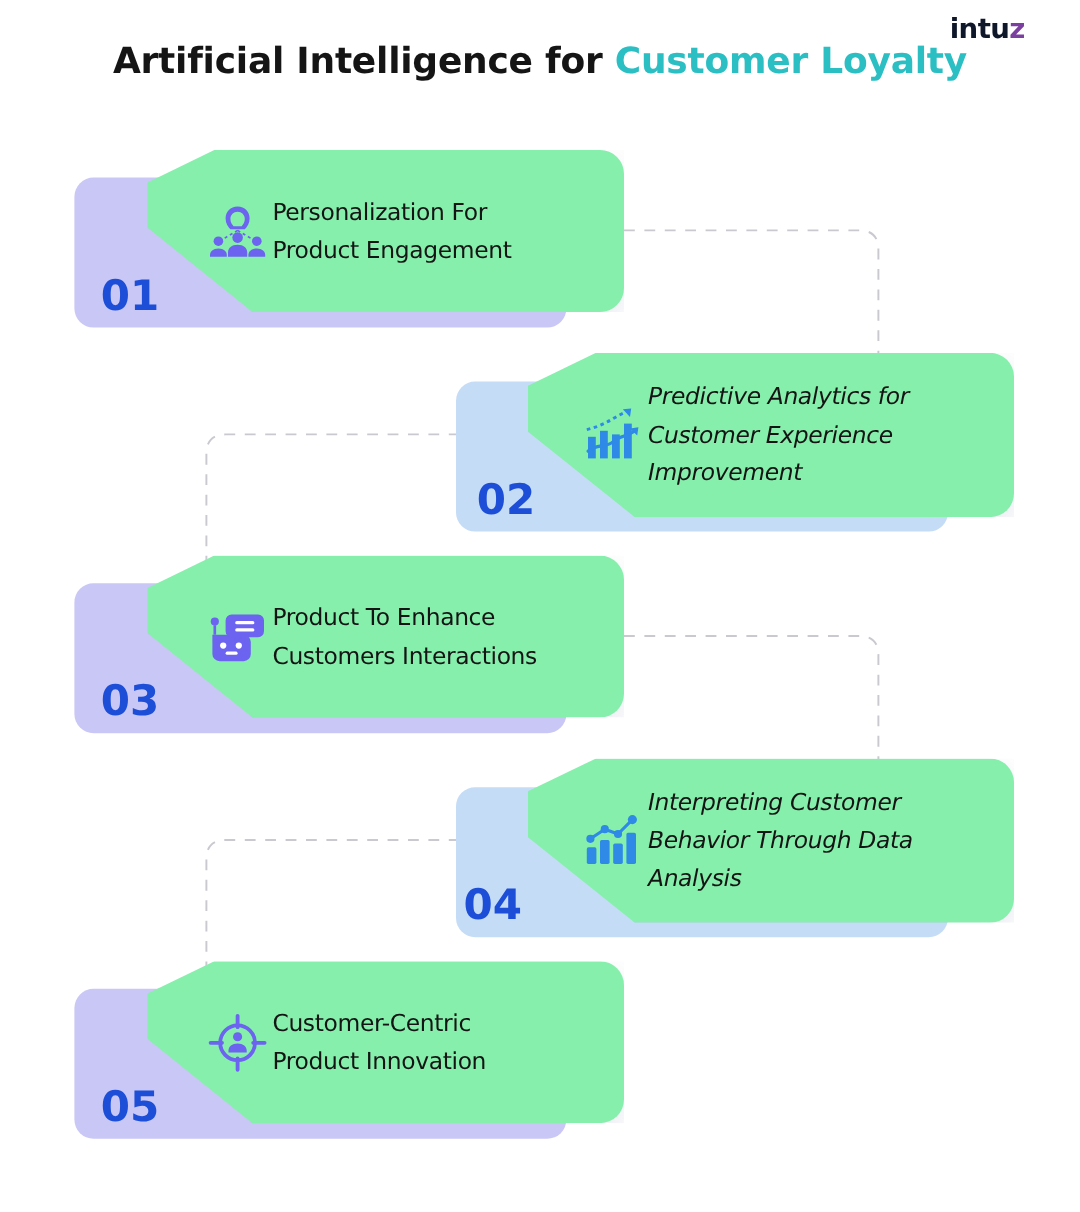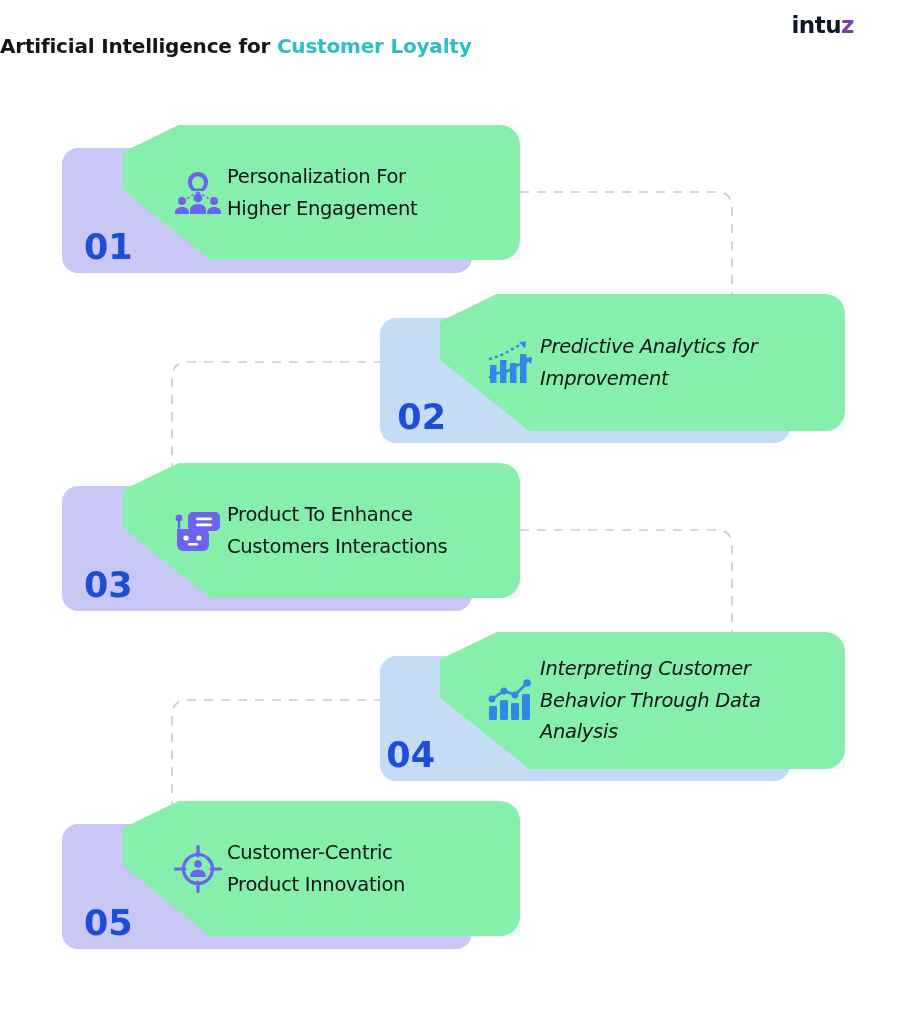--- a/index.html
+++ b/index.html
@@ -16,22 +16,22 @@
     position:absolute; top:14px; right:46px;
     font-size:23px; font-weight:700; letter-spacing:-0.5px;
     font-family:"DejaVu Sans",sans-serif;
     line-height:1;
   }
   .logo .l-a { color:#0f172a; }
   .logo .l-b { color:#7b3fa0; }
 
   .page-title {
     position:absolute; top:34px; left:0; width:900px;
-    text-align:left;
-    font-size:20px; font-weight:700; color:#151515;
+    text-align:center;
+    font-size:30px; font-weight:700; color:#151515;
     letter-spacing:-0.2px;
     font-family:"DejaVu Sans",sans-serif;
   }
   .page-title .accent { color:#2bbfc4; }
 
   
   .connectors { position:absolute; inset:0; z-index:1; pointer-events:none; }
 
   
   .row { position:absolute; z-index:2; }
@@ -132,21 +132,21 @@
           <circle cx="25" cy="28" r="4.4" fill="#6c63f0"></circle>
           <circle cx="9" cy="31" r="4" fill="#6c63f0"></circle>
           <circle cx="41" cy="31" r="4" fill="#6c63f0"></circle>
           <path d="M25 34c-5 0-8 2.8-8 6.4V44h16v-3.6c0-3.6-3-6.4-8-6.4z" fill="#6c63f0"></path>
           <path d="M9 37c-4.5 0-7 2.5-7 5.6V44h14v-1.4C16 39.5 13.5 37 9 37z" fill="#6c63f0"></path>
           <path d="M41 37c-4.5 0-7 2.5-7 5.6V44h14v-1.4C48 39.5 45.5 37 41 37z" fill="#6c63f0"></path>
         </svg>
       </div>
       <div class="card-text">
         <div>Personalization For</div>
-        <div>Higher Engagement</div>
+        <div>Product Engagement</div>
       </div>
     </div>
   </div>
 </div>
 
 <div class="row row-right">
   <div class="plate blue" style="top:318px; width:410px; height:125px;">
     <span class="num" style="left:auto; right:344px;">02</span>
   </div>
   <div class="card notch-left" style="top:294px; width:405px; height:137px;">
@@ -158,20 +158,21 @@
           <rect x="24" y="24" width="6.5" height="20" fill="#2e8ae6"></rect>
           <rect x="34" y="15" width="6.5" height="29" fill="#2e8ae6"></rect>
           <path d="M3 20 C 12 18, 20 14, 28 9 L 38 4" stroke="#2e8ae6" stroke-width="2.4" fill="none" stroke-dasharray="3 3"></path>
           <path d="M33 3 L40 2.5 L39 9.5 Z" fill="#2e8ae6"></path>
           <path d="M4 38 C 12 31, 18 36, 25 30 C 32 24, 38 26, 44 20" stroke="#2e8ae6" stroke-width="2.6" fill="none" stroke-linecap="round"></path>
           <path d="M39 19 L46 18 L45 25 Z" fill="#2e8ae6"></path>
         </svg>
       </div>
       <div class="card-text">
         <div>Predictive Analytics for</div>
+        <div>Customer Experience</div>
         <div>Improvement</div>
       </div>
     </div>
   </div>
 </div>
 
 <div class="row row-left">
   <div class="plate purple" style="top:486px; width:410px; height:125px;">
     <span class="num">03</span>
   </div>

